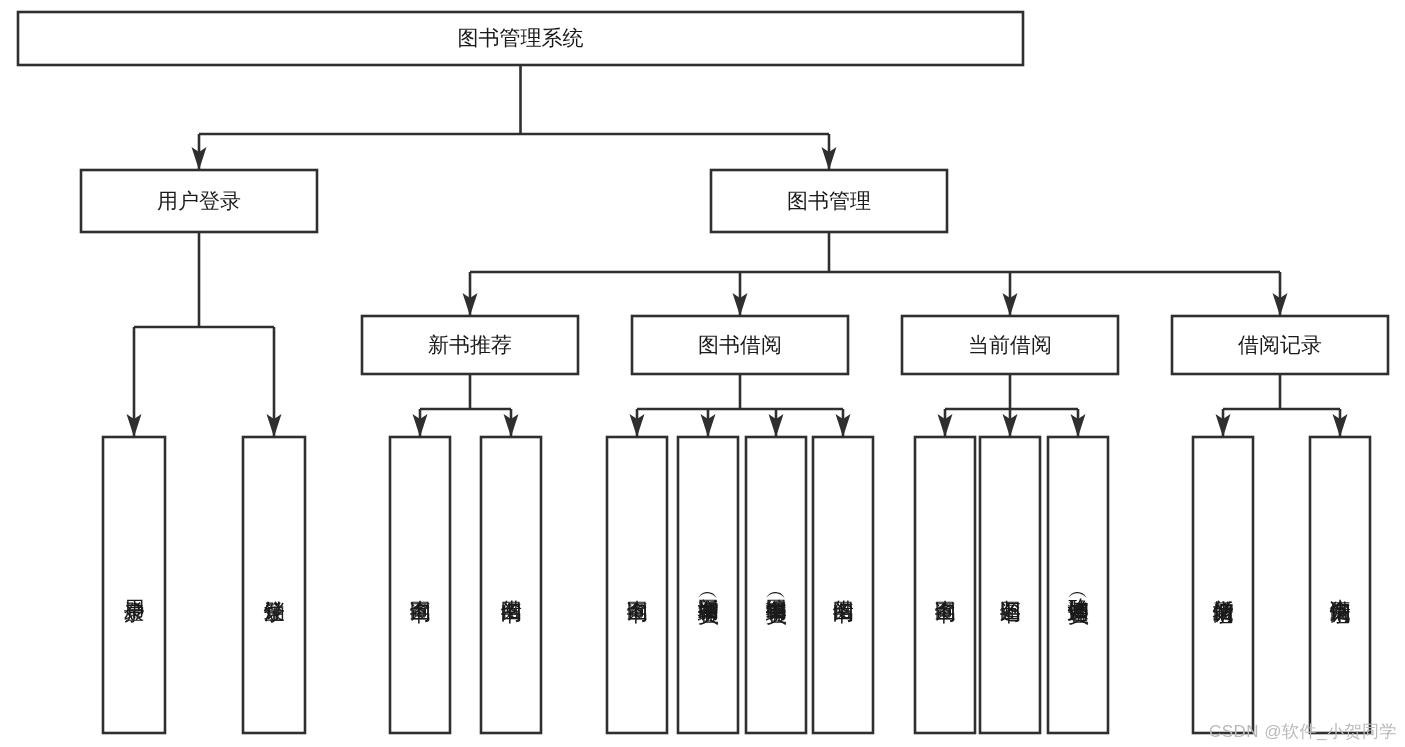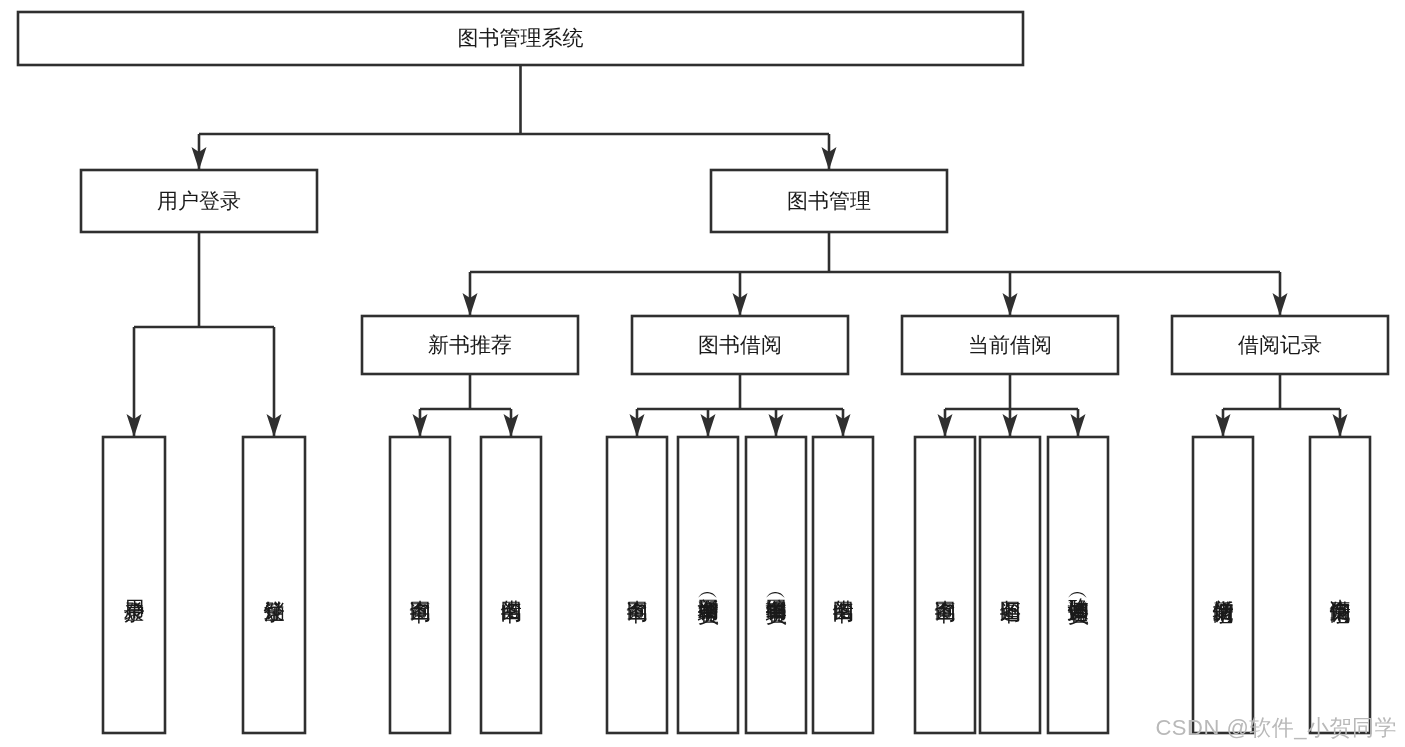--- a/index.html
+++ b/index.html
@@ -62,21 +62,21 @@
     display: flex;
     align-items: center;
     justify-content: center;
     pointer-events: none;
   }
   #watermark {
     position: absolute;
     right: 8px;
     bottom: 4px;
     font-family: "Liberation Sans", "DejaVu Sans", sans-serif;
-    font-size: 22px;
+    font-size: 17px;
     color: #b9b9b9;
     letter-spacing: 0.5px;
     white-space: nowrap;
   }
 </style>
 </head>
 <body>
 
 <div id="diagram-root">
 

